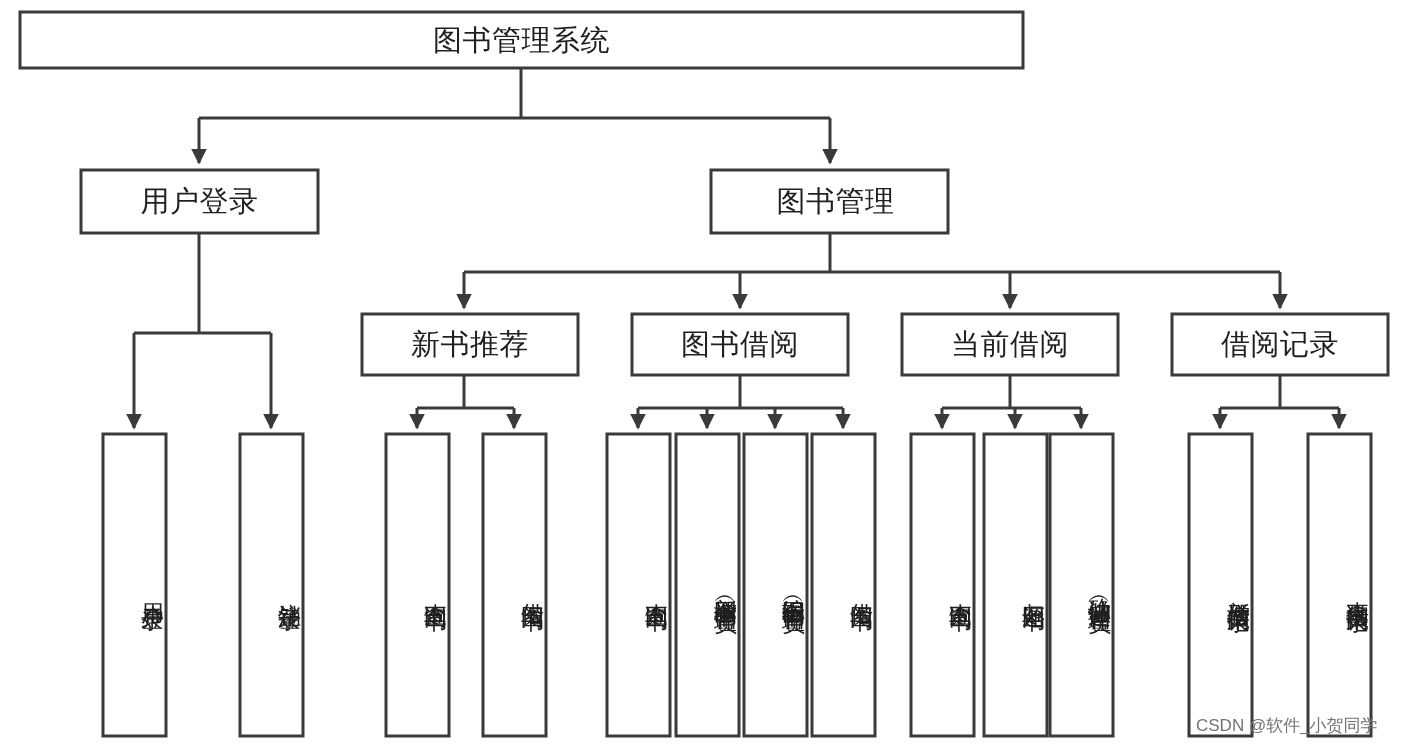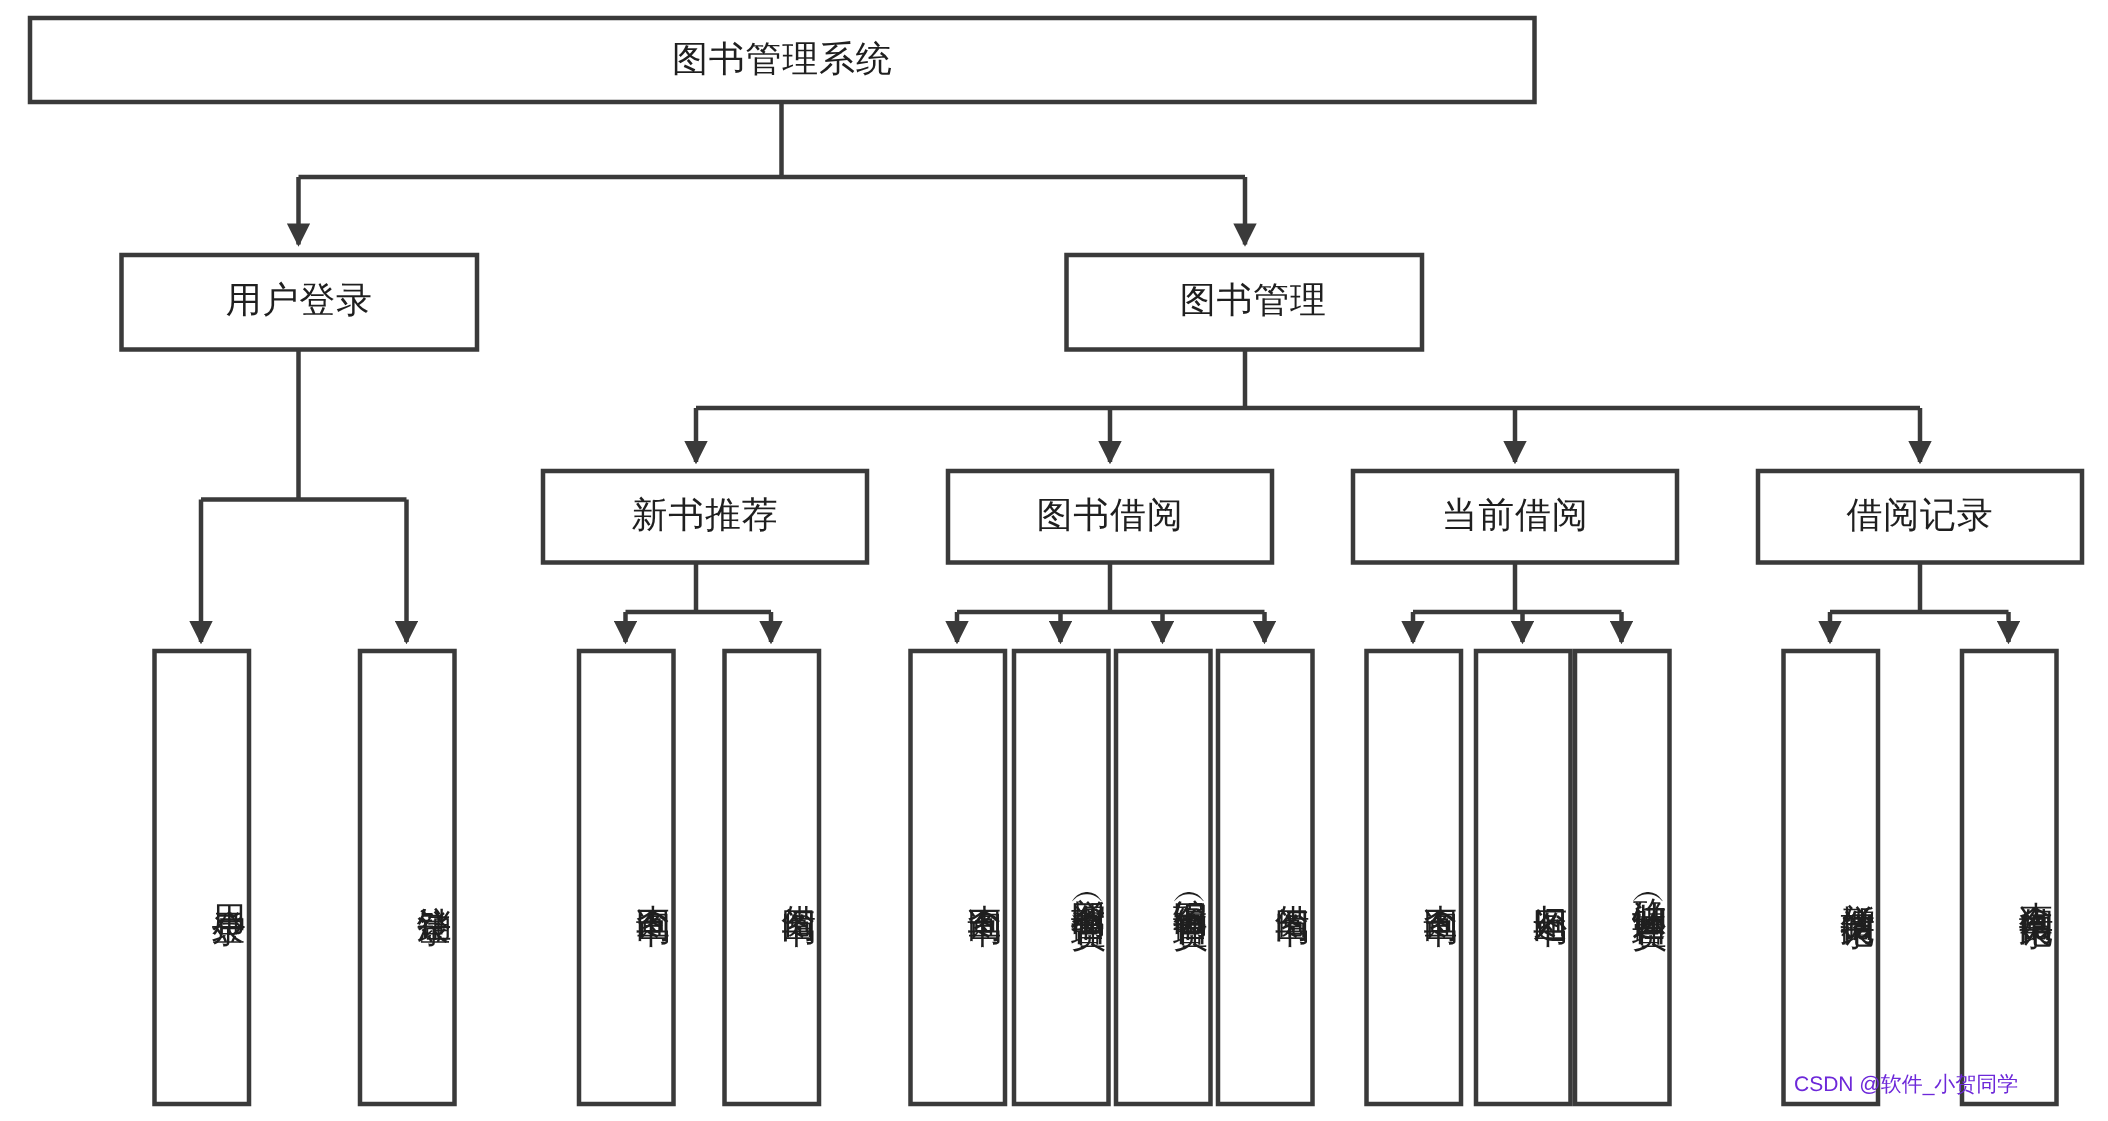--- a/index.html
+++ b/index.html
@@ -45,40 +45,40 @@
     position: absolute;
     display: flex;
     align-items: center;
     justify-content: center;
     color: #1f1f1f;
     font-family: "Liberation Sans", "DejaVu Sans", sans-serif;
     pointer-events: none;
     box-sizing: border-box;
   }
   .node-label.horizontal {
-    font-size: 24px;
+    font-size: 29px;
     letter-spacing: 0.5px;
     line-height: 1.2;
   }
   .node-label.vertical {
     writing-mode: vertical-rl;
     text-orientation: upright;
     font-size: 23px;
     letter-spacing: 2px;
     line-height: 1.15;
     padding-top: 8px;
     align-items: flex-start;
     justify-content: center;
   }
   .watermark {
     position: absolute;
     left: 1196px;
     top: 714px;
-    font-size: 14px;
-    color: #6d28d9;
+    font-size: 17px;
+    color: #737373;
     font-family: "Liberation Sans", "DejaVu Sans", sans-serif;
     white-space: nowrap;
     pointer-events: none;
   }
 </style>
 </head>
 <body>
 
 <div id="diagram-root">
 

